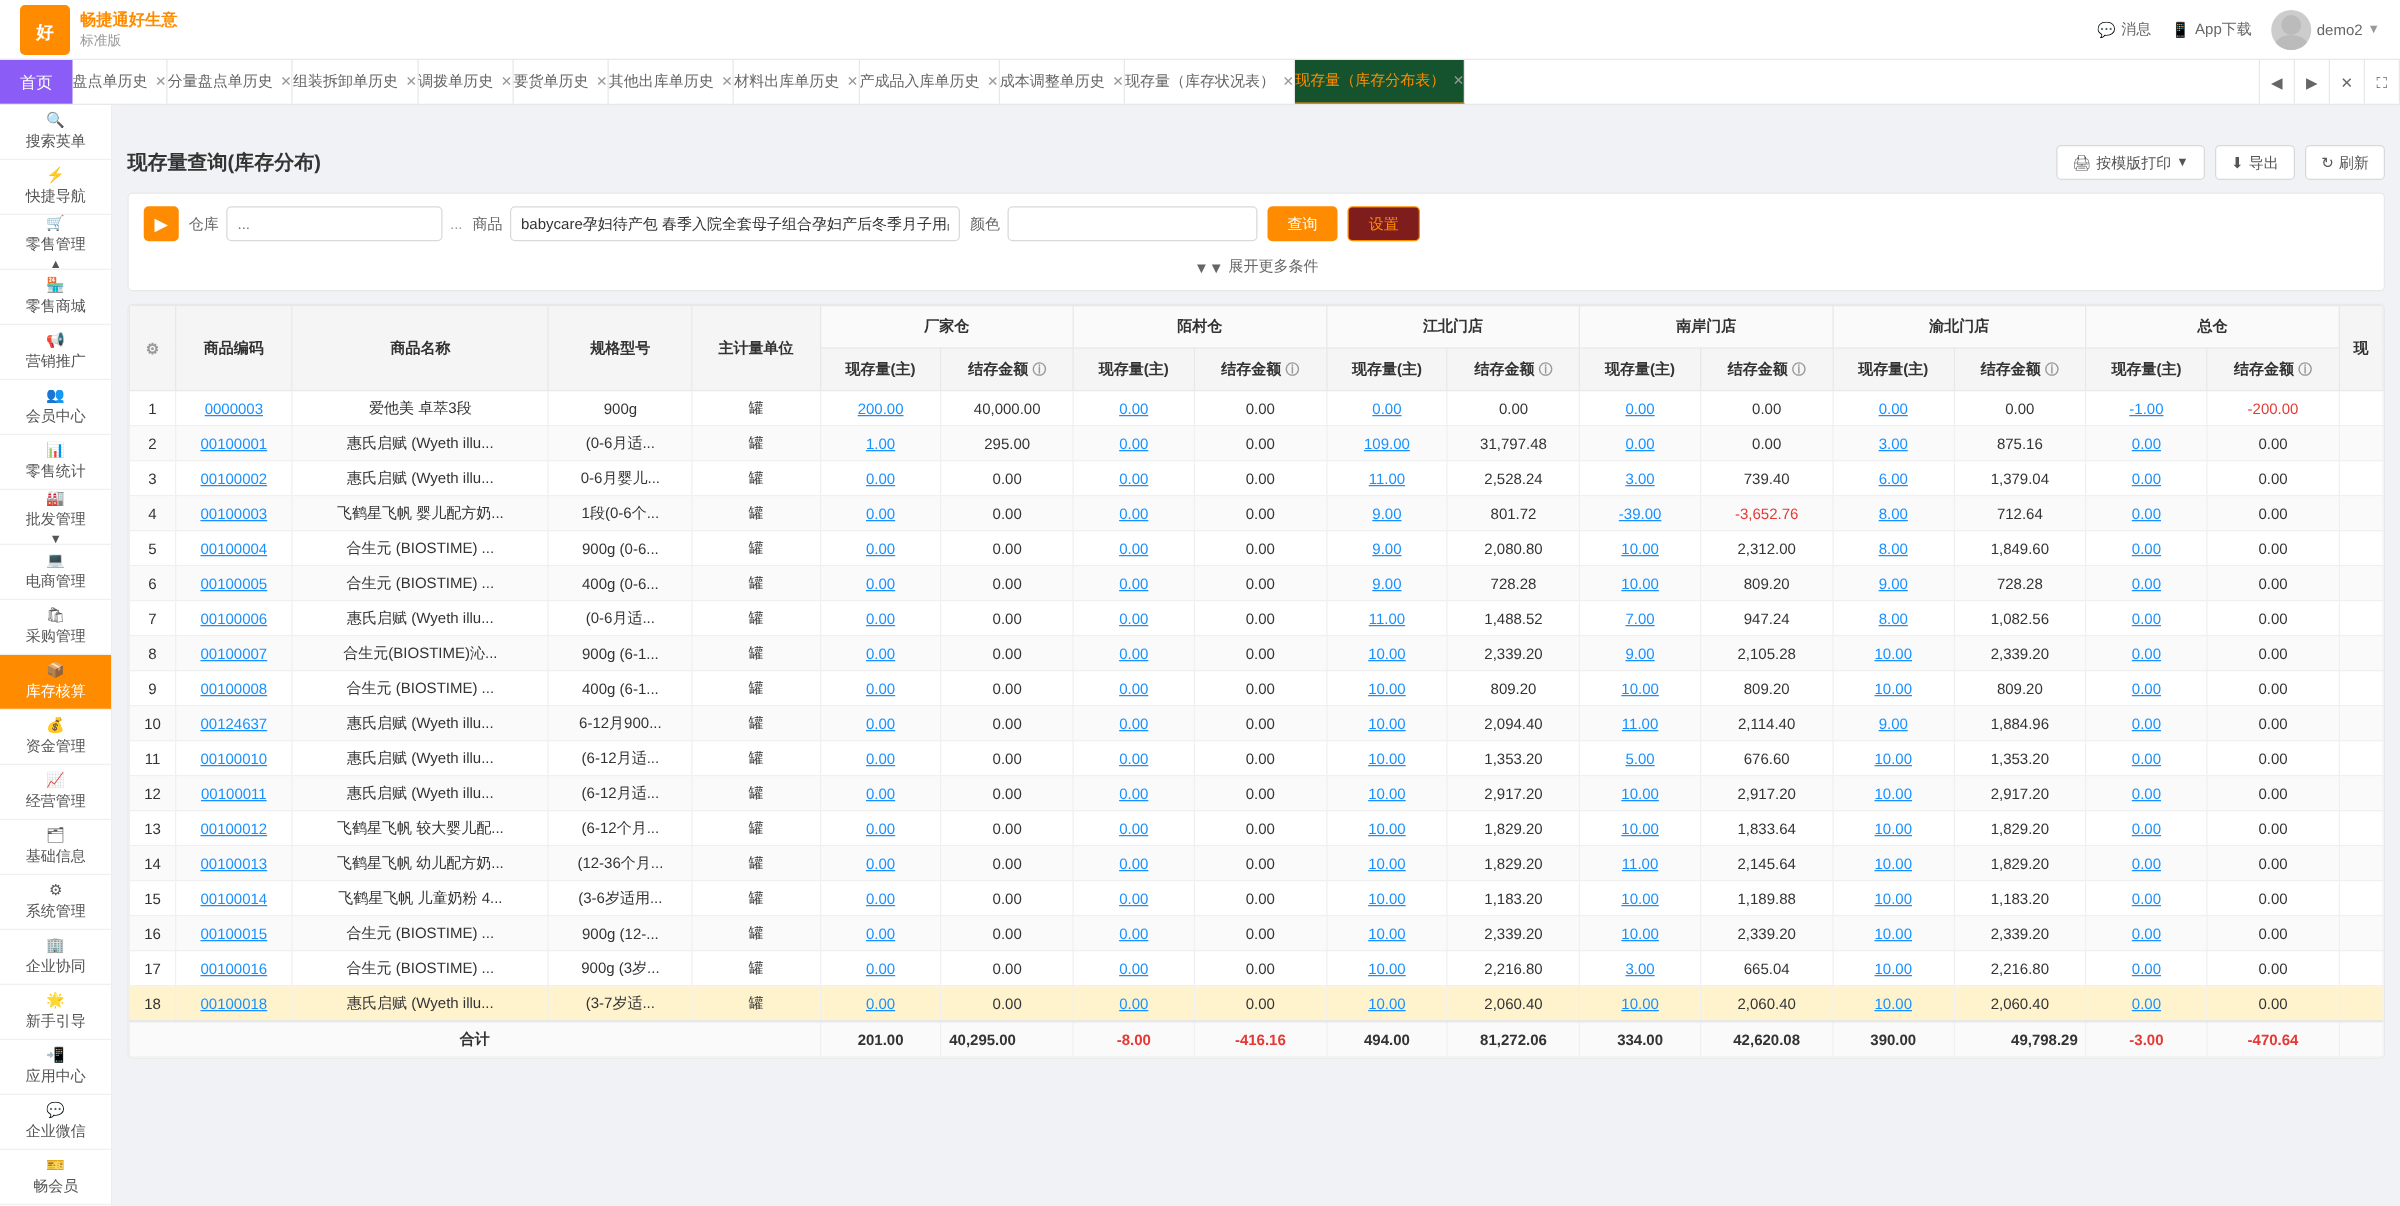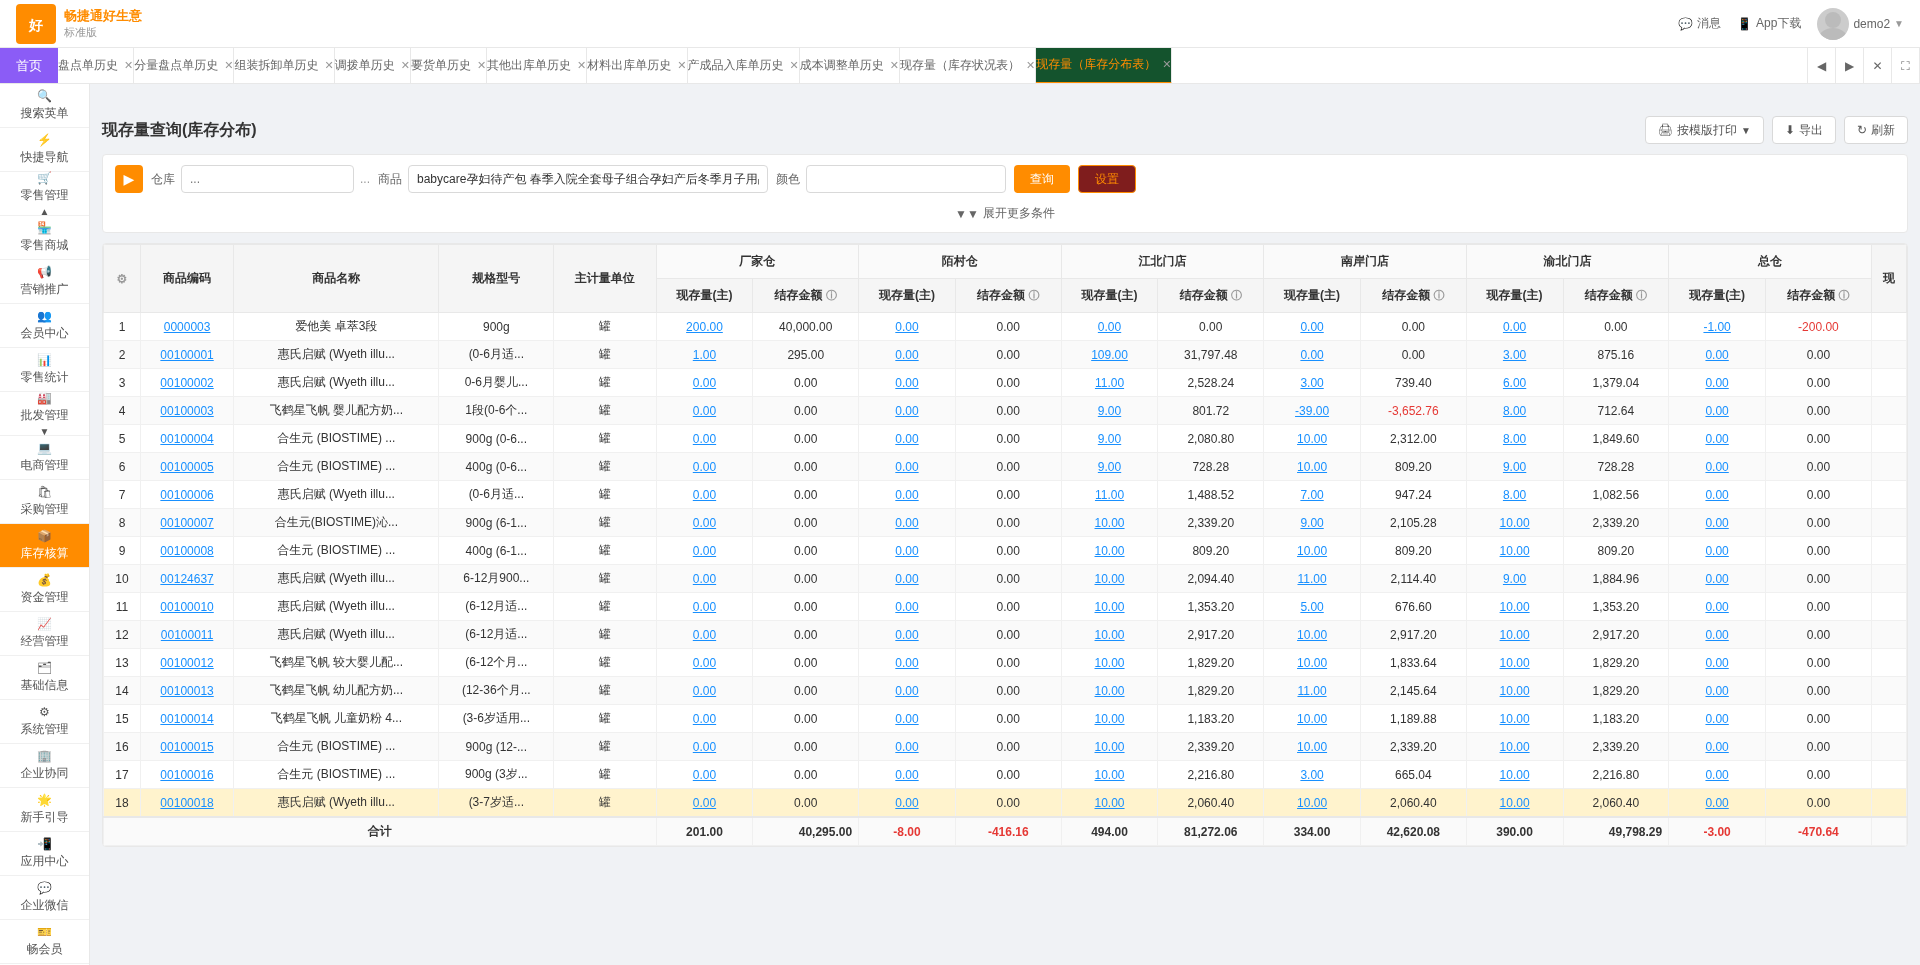--- a/index.html
+++ b/index.html
@@ -800,21 +800,21 @@
             <td><span class="">2,060.40</span></td>
             <td><span class="text-link">10.00</span></td>
             <td><span class="">2,060.40</span></td>
             <td><span class="text-link">0.00</span></td>
             <td><span class="">0.00</span></td>
             <td></td>
           </tr>
           <tr class="total-row">
             <td colspan="5" style="text-align: center;">合计</td>
             <td style="text-align: center;"><span class="">201.00</span></td>
-            <td style="text-align: right;"><span class="">40,295.00</span></td>
+            <td style="text-align: left;"><span class="">40,295.00</span></td>
             <td style="text-align: center;"><span class="text-red">-8.00</span></td>
             <td style="text-align: center;"><span class="text-red">-416.16</span></td>
             <td style="text-align: center;"><span class="">494.00</span></td>
             <td style="text-align: center;"><span class="">81,272.06</span></td>
             <td style="text-align: center;"><span class="">334.00</span></td>
             <td style="text-align: center;"><span class="">42,620.08</span></td>
             <td style="text-align: center;"><span class="">390.00</span></td>
             <td style="text-align: right;"><span class="">49,798.29</span></td>
             <td style="text-align: center;"><span class="text-red">-3.00</span></td>
             <td style="text-align: center;"><span class="text-red">-470.64</span></td>

